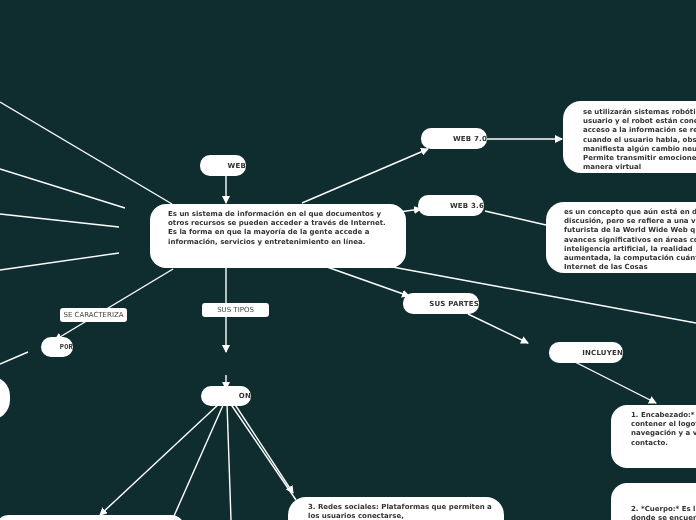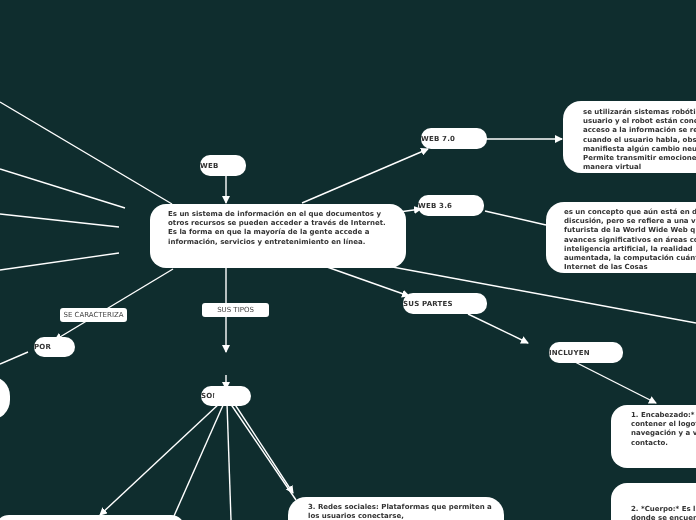--- a/index.html
+++ b/index.html
@@ -12,21 +12,21 @@
     svg.edges { position: absolute; left: 0; top: 0; width: 696px; height: 520px; }
     .node {
       position: absolute;
       background: #ffffff;
       color: #333333;
       box-sizing: border-box;
       font-weight: bold;
     }
     .pill {
       border-radius: 10px;
-      display: flex; align-items: center; justify-content: flex-start;
+      display: flex; align-items: center; justify-content: flex-end;
       font-size: 7px; letter-spacing: 0.2px;
     }
     .box {
       border-radius: 16px;
       font-size: 7px;
       line-height: 9.2px;
       padding: 8px 10px;
     }
     .label {
       position: absolute;
@@ -104,37 +104,37 @@
   <span> se utilizarán sistemas robóti usuario y el robot están cone acceso a la información se re cuando el usuario habla, obse manifiesta algún cambio neu Permite transmitir emociones manera virtual</span>
 </div>
 
 <div class="node pill" style="left:418px; top:195px; width:66px; height:21px;">
   <span>WEB 3.6</span>
 </div>
 <div class="node box" style="left:546px; top:202px; width:170px; height:71px; padding:6px 0 0 18px; border-radius:18px;">
   <span>es un concepto que aún está en d discusión, pero se refiere a una v futurista de la World Wide Web q avances significativos en áreas co inteligencia artificial, la realidad aumentada, la computación cuánt Internet de las Cosas</span>
 </div>
 
-<div class="node pill" style="left:403px; top:293px; width:84px; height:21px;">
+<div class="node pill" style="left:403px; top:293px; width:76px; height:21px;">
   <span>SUS PARTES</span>
 </div>
 <div class="node pill" style="left:517px; top:342px; width:74px; height:21px;margin-left:32px;">
   <span>INCLUYEN</span>
 </div>
 <div class="node box" style="left:611px; top:405px; width:110px; height:63px; padding:6px 0 0 20px; border-radius:16px;">
   <span>1. Encabezado:* contener el logot navegación y a v contacto.</span>
 </div>
 <div class="node box" style="left:611px; top:483px; width:110px; height:60px; padding:22px 0 0 20px; border-radius:16px;">
   <span>2. *Cuerpo:* Es l donde se encuen</span>
 </div>
 
 <div class="label" style="left:60px; top:308px; width:67px; height:14px;">
   <span>SE CARACTERIZA</span>
 </div>
-<div class="node pill" style="left:34px; top:337px; width:41px; height:20px;">
+<div class="node pill" style="left:41px; top:337px; width:32px; height:20px;font-family:Liberation Mono, monospace;">
   <span>POR</span>
 </div>
 <div class="node" style="left:-30px; top:376px; width:40px; height:44px; border-radius:22px;"></div>
 
 <div class="label" style="left:202px; top:303px; width:67px; height:14px;">
   <span>SUS TIPOS</span>
 </div>
 <div class="node pill" style="left:201px; top:354px; width:50px; height:20px;margin-top:32px;">
   <span>SON</span>
 </div>

